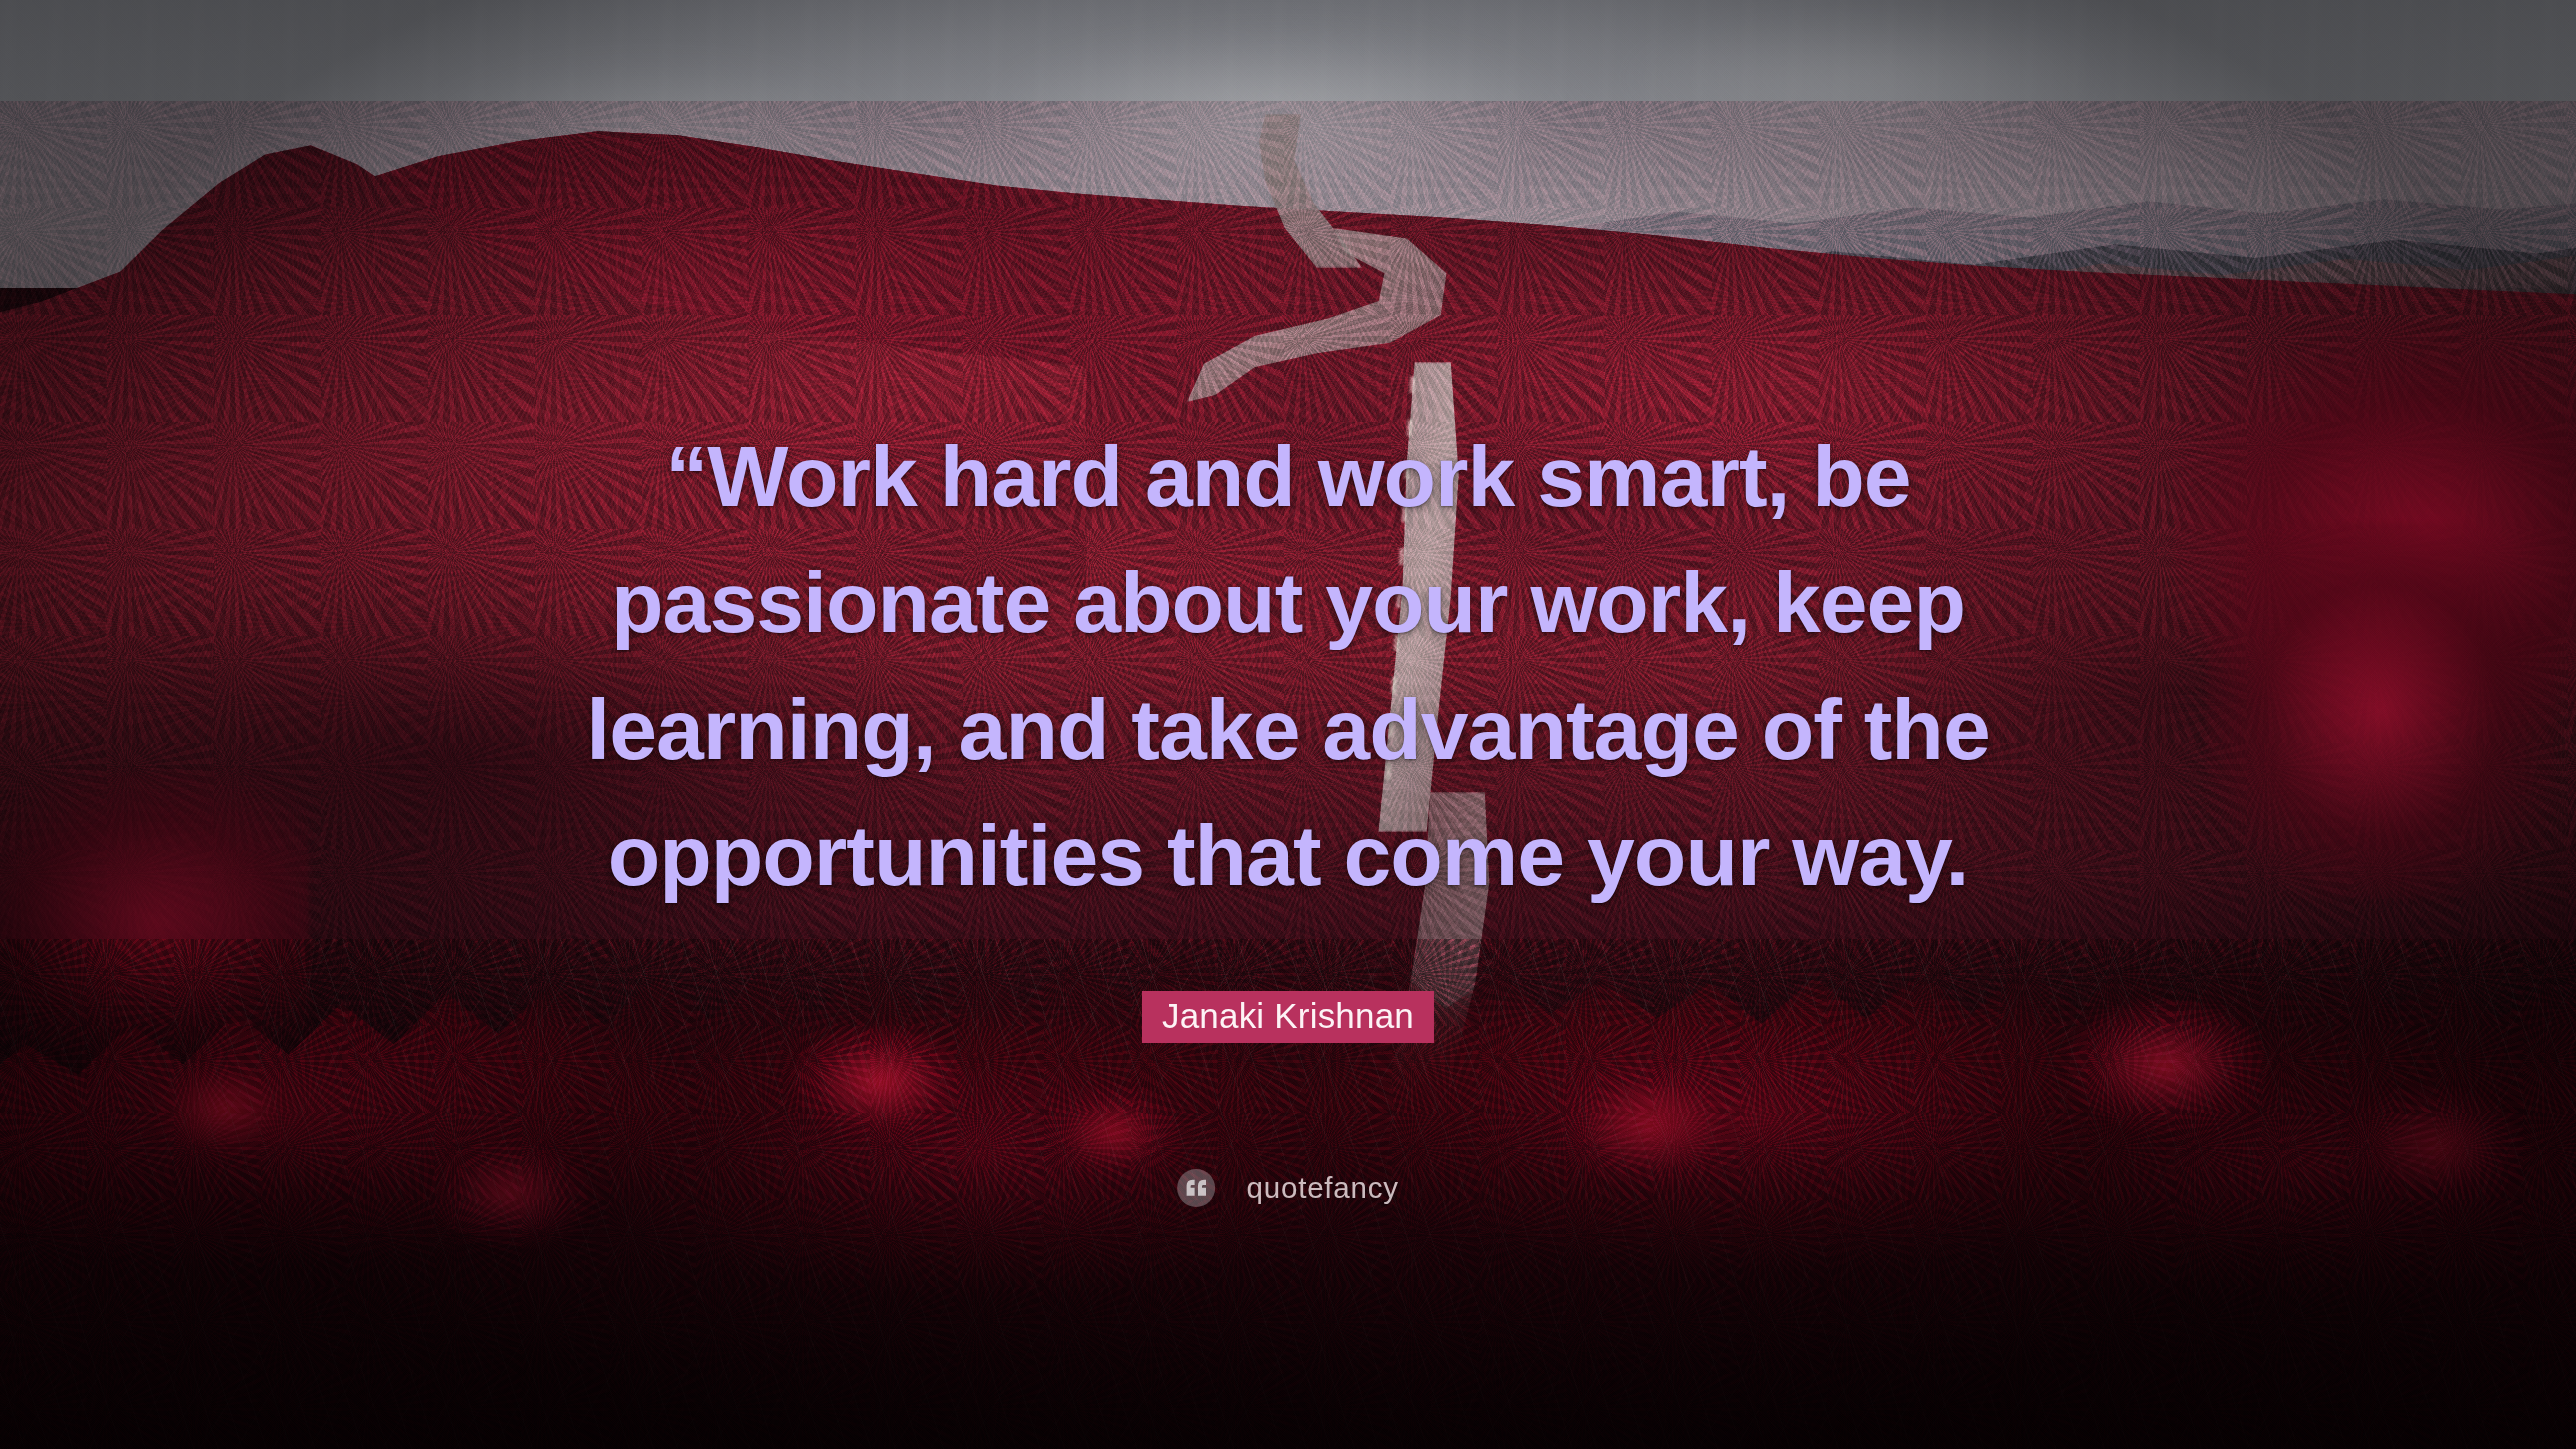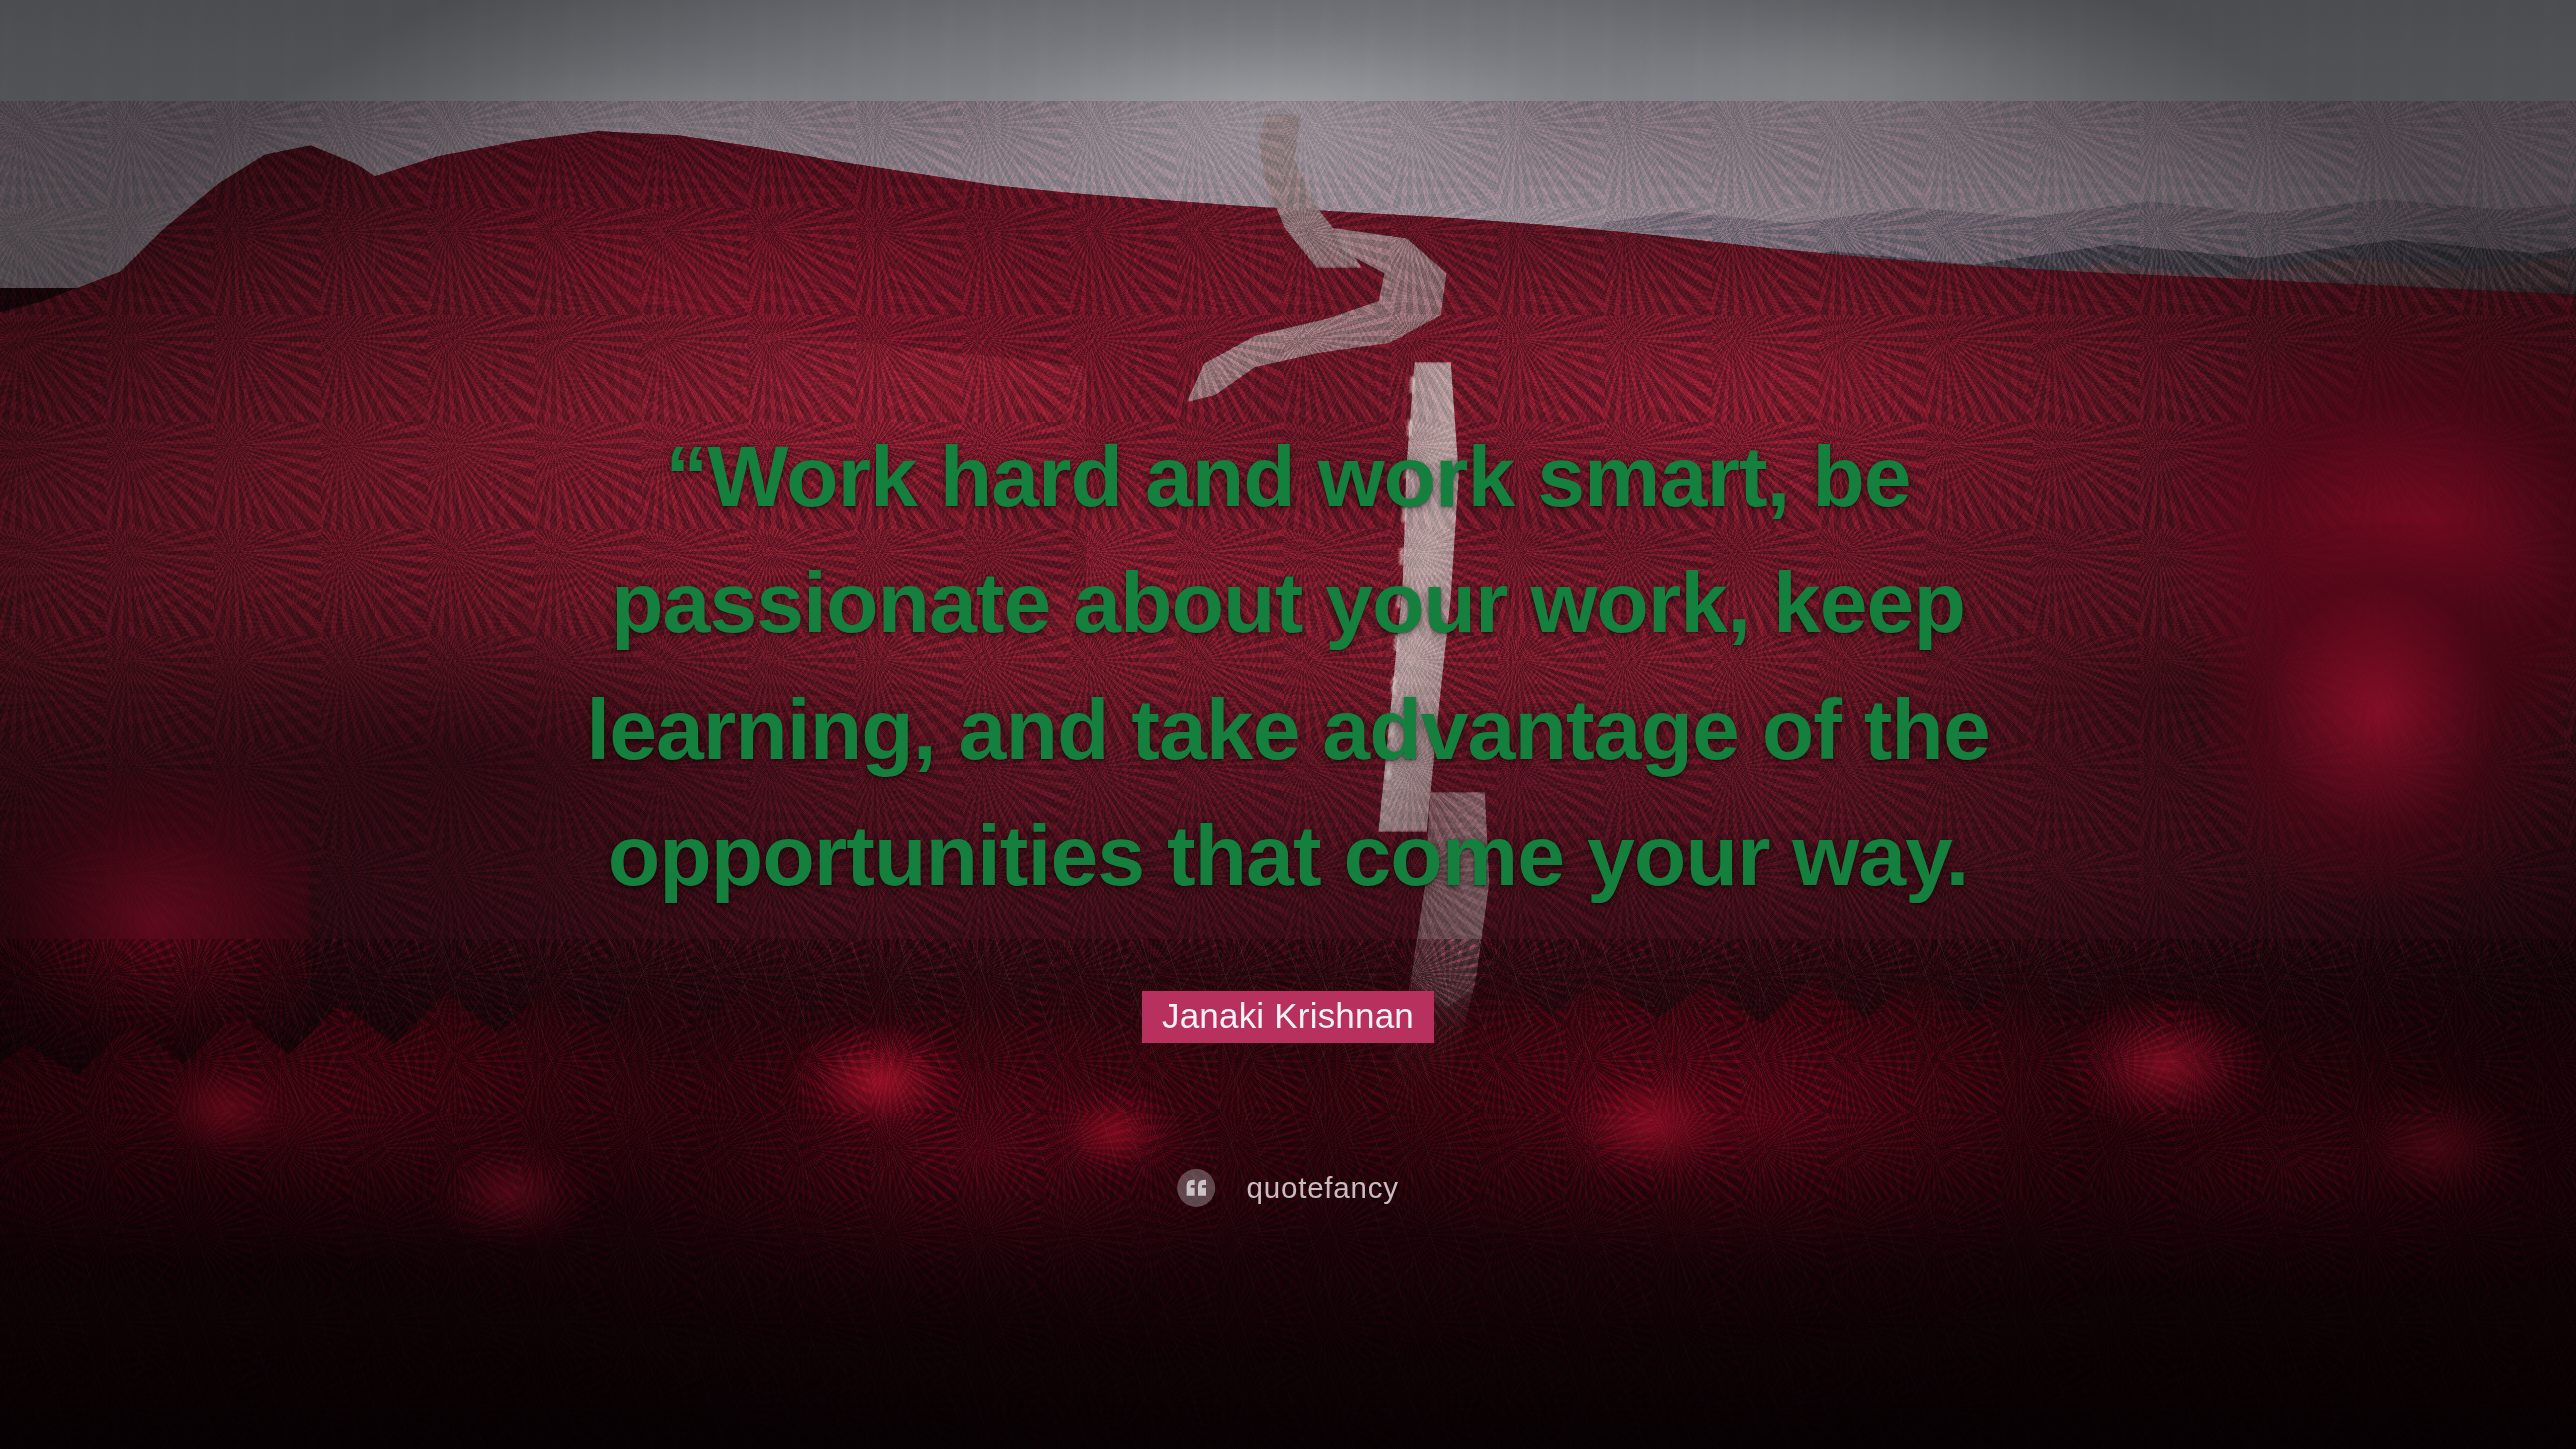--- a/index.html
+++ b/index.html
@@ -210,21 +210,21 @@
 
   
   .overlay{position:absolute;inset:0;display:flex;flex-direction:column;
            align-items:center;justify-content:flex-start;}
 
   .quote-block{
     position:absolute;left:50%;top:413px;transform:translateX(-50%);
     width:1650px;text-align:center;
   }
   .quote-text{
-    margin:0;color:#15803d;
+    margin:0;color:#c4b5fd;
     font-family:"Liberation Sans",sans-serif;
     font-weight:700;
     font-size:86px;
     line-height:1.47;
     letter-spacing:-1px;
     text-shadow:0 2px 9.4px rgba(0,0,0,.45), 0 0.7px 2px rgba(0,0,0,.35);
     white-space:pre-line;
   }
 
   .author-badge{

